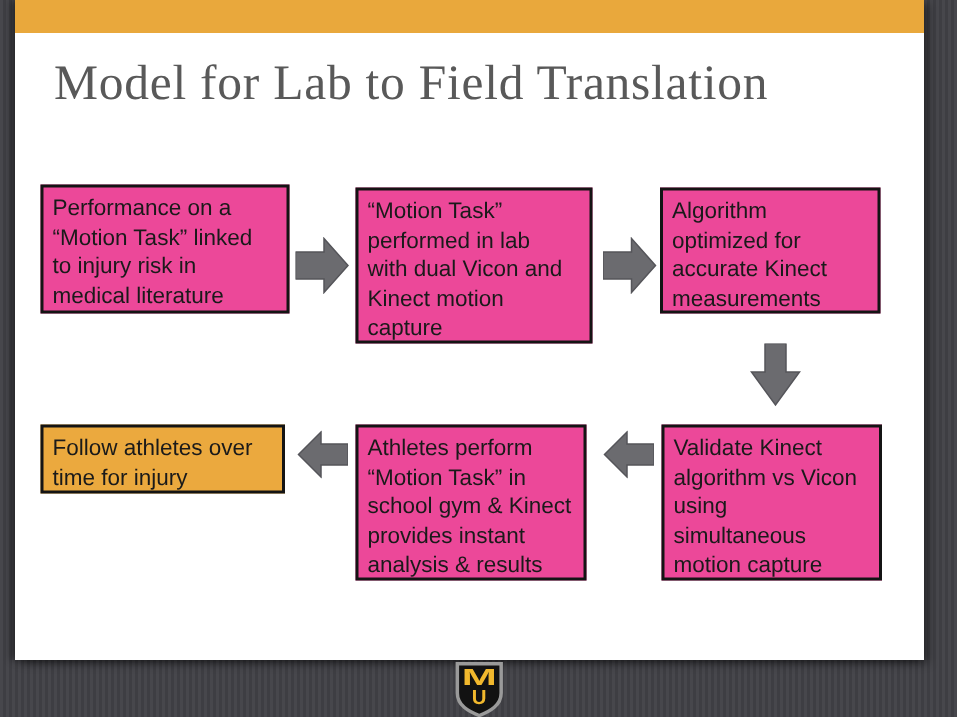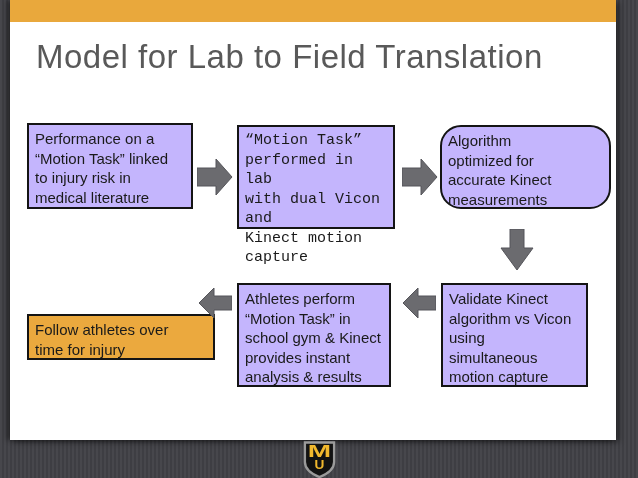--- a/index.html
+++ b/index.html
@@ -18,36 +18,36 @@
     background:#ffffff;
     box-shadow:-3px 0 5px rgba(0,0,0,.45), 3px 2px 6px rgba(0,0,0,.45);
   }
   .gold-bar {
     position:absolute; left:0; top:0; width:100%; height:22px;
     background:#e9a83c;
   }
   .title {
     position:absolute; left:26px; top:38px;
     font-size:33px; font-weight:400; color:#595959;
-    white-space:nowrap; letter-spacing:.5px;
+    white-space:nowrap; letter-spacing:.5px;font-family:Liberation Serif, serif;
   }
   .box {
     position:absolute;
     border:2px solid #141414;
-    background:#c4b5fd;
+    background:#ec4899;
     color:#1a1a1a;
     font-size:15px; line-height:1.3;
     padding:4px 6px;
     white-space:pre-line;
   }
   .box.highlight { background:#eba93e; }
   .box1 { left:17px;  top:123px; width:166px; height:86px; }
-  .box2 { left:227px; top:125px; width:158px; height:104px;font-family:Liberation Mono, monospace; }
-  .box3 { left:430px; top:125px; width:171px; height:84px;border-radius:21px; }
-  .box4 { left:17px;  top:283px; width:188px; height:46px;margin-top:31px; }
+  .box2 { left:227px; top:125px; width:158px; height:104px; }
+  .box3 { left:430px; top:125px; width:147px; height:84px; }
+  .box4 { left:17px;  top:283px; width:163px; height:46px; }
   .box5 { left:227px; top:283px; width:154px; height:104px; }
   .box6 { left:431px; top:283px; width:147px; height:104px; }
   .arrow { position:absolute; }
   .arrow svg { display:block; }
   .ar1 { left:187px; top:158px; }
   .ar2 { left:392px; top:158px; }
   .ad1 { left:490px; top:229px; }
   .al1 { left:392px; top:287px; }
   .al2 { left:188px; top:287px; }
   .footer-logo {

